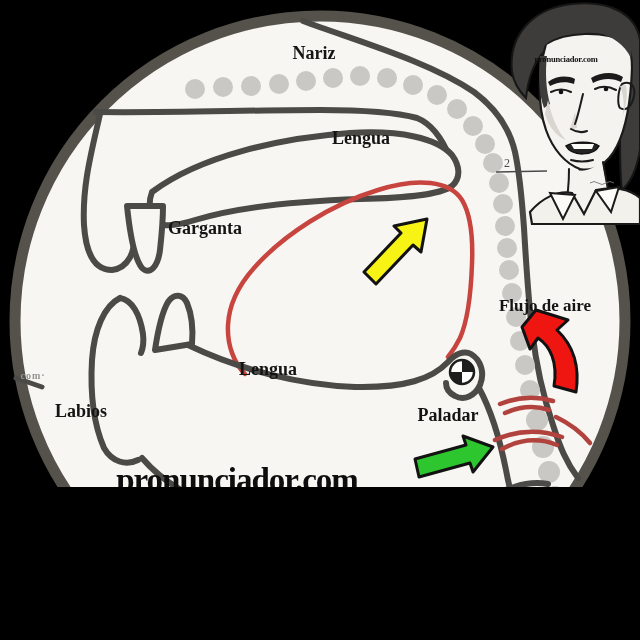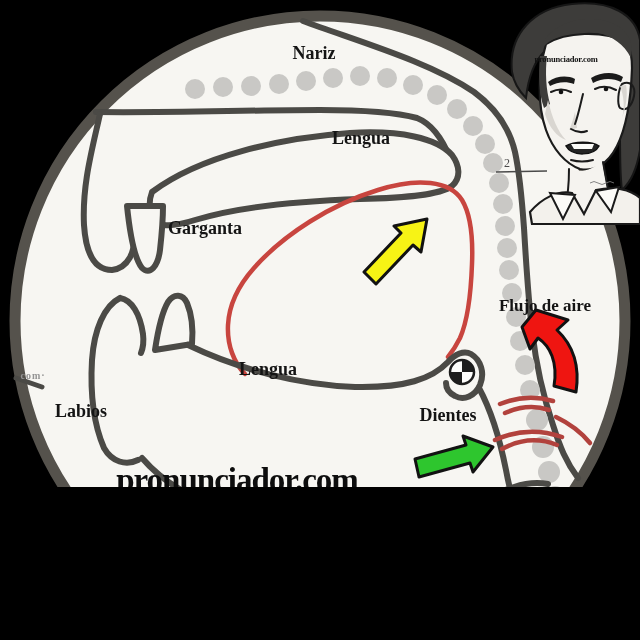--- a/index.html
+++ b/index.html
@@ -166,20 +166,20 @@
 
       <path d="M 590,183 q 4,-3 8,0 q 4,3 8,0 q 4,-3 8,0" fill="none" stroke="#777" stroke-width="0.9"></path>
     </g>
   </svg>
 
   <div class="lbl" style="left:314px;top:53px;">Nariz</div>
   <div class="lbl" style="left:361px;top:138px;">Lengua</div>
   <div class="lbl" style="left:205px;top:228px;">Garganta</div>
   <div class="lbl" style="left:268px;top:345px;margin-top:24px;">Lengua</div>
   <div class="lbl" style="left:81px;top:411px;">Labios</div>
-  <div class="lbl" style="left:448px;top:415px;">Dientes</div>
+  <div class="lbl" style="left:448px;top:415px;">Paladar</div>
   <div class="lbl lbl-flujo" style="left:545px;top:306px;">Flujo de aire</div>
 
   <div class="lbl watermark" style="left:237px;top:480px;">pronunciador.com</div>
   <div class="lbl forehead" style="left:566px;top:59px;">pronunciador.com</div>
   <div class="lbl annot2" style="left:507px;top:163px;">2</div>
   <div class="lbl edgemark" style="left:33px;top:375px;text-align:right;">com·</div>
 </div>
 
 </body></html>

